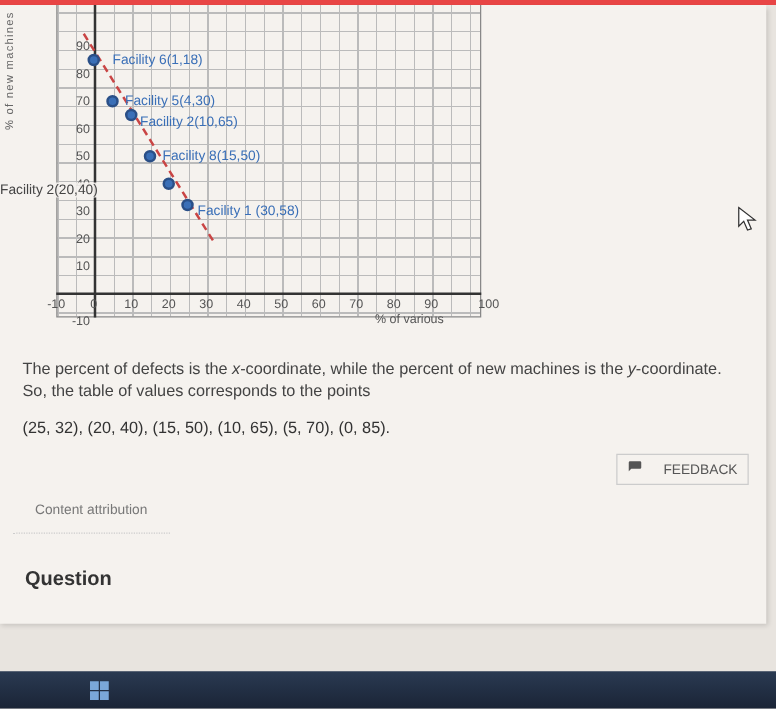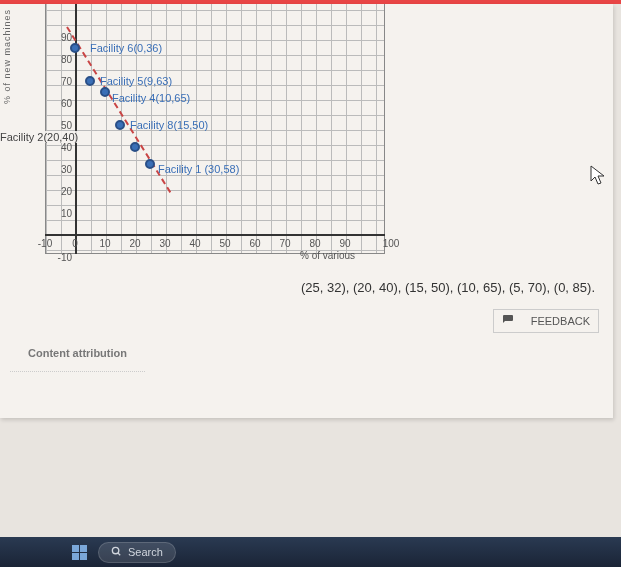--- a/index.html
+++ b/index.html
@@ -56,28 +56,28 @@
     white-space:nowrap; transform:translateY(-50%);
     background:rgba(245,242,238,0.9);
   }
   .dashed-line {
     position:absolute;
     border-top:2px dashed #c94545;
     transform-origin: left center;
   }
   .body-text { padding: 12px 18px 6px 18px; font-size:13px; color:#444; line-height:1.4;}
   .body-text .it { font-style: italic; }
-  .points-list { text-align:right; padding: 6px 18px 10px; font-size:13px; color:#333;}
+  .points-list { text-align:left; padding: 6px 18px 10px; font-size:13px; color:#333;}
   .feedback-row { text-align:right; padding: 4px 14px 10px; }
   .feedback-btn {
     display:inline-flex; align-items:center; gap:17px;
     font-size:11px; color:#555; border:1px solid #ccc;
     padding:4px 8px; background:#f5f2ee; cursor:pointer;justify-content:space-between;
   }
-  .attrib { font-size:11px; color:#777; padding:4px 18px 12px; border-bottom:1px dotted #ccc; display:inline-block; margin-left:10px; margin-bottom:10px;font-weight:bold;}
+  .attrib { font-size:11px; color:#777; padding:4px 18px 12px; border-bottom:1px dotted #ccc; display:inline-block; margin-left:10px; margin-bottom:10px;}
   .question-block { padding: 18px 20px 8px 20px; }
   .question-block h3 { font-size:16px; font-weight:600; color:#333; margin-bottom:8px;}
   .question-block p { font-size:12.5px; color:#888; line-height:1.5;}
   .taskbar {
     position:absolute; left:0; bottom:0; width:100%; height:30px;
     background: linear-gradient(#2a3a52,#1a2436);
     display:flex; align-items:center; gap:10px; padding:0 70px;
   }
   .tb-icon { width:18px; height:18px; display:flex; align-items:center; justify-content:center;}
   .search-pill {
@@ -131,63 +131,58 @@
 
     <div class="dashed-line" style="left:67px; top:22px; width:195px; transform:rotate(58deg);"></div>
 
     <div class="point" style="left:75px;  top:44px"></div>
     <div class="point" style="left:90px;  top:77px"></div>
     <div class="point" style="left:105px; top:88px"></div>
     <div class="point" style="left:120px; top:121px"></div>
     <div class="point" style="left:135px; top:143px"></div>
     <div class="point" style="left:150px; top:160px"></div>
 
-    <div class="point-label" style="left:90px;  top:44px">Facility 6(0,36)</div>
-    <div class="point-label" style="left:100px; top:77px">Facility 5(9,63)</div>
-    <div class="point-label" style="left:112px; top:94px">Facility 4(10,65)</div>
+    <div class="point-label" style="left:90px;  top:44px">Facility 6(1,18)</div>
+    <div class="point-label" style="left:100px; top:77px">Facility 5(4,30)</div>
+    <div class="point-label" style="left:112px; top:94px">Facility 2(10,65)</div>
     <div class="point-label" style="left:130px; top:121px">Facility 8(15,50)</div>
-    <div class="special-label" style="left:0px;  top:133px">Facility 2(20,40)</div>
+    <div class="special-label" style="left:0px;  top:148px">Facility 2(20,40)</div>
     <div class="point-label" style="left:158px; top:165px">Facility 1 (30,58)</div>
   </div>
 
+  <div class="body-text">
+    <span>The percent of defects is the </span><span class="it">x</span><span>-coordinate, while the percent of new machines is the </span><span class="it">y</span><span>-coordinate. So, the table of values corresponds to the points</span>
+  </div>
 
   <div class="points-list">(25, 32),  (20, 40),  (15, 50),  (10, 65),  (5, 70),  (0, 85).</div>
 
   <div class="feedback-row">
     <button class="feedback-btn">
       <span>
         <svg width="12" height="12" viewBox="0 0 24 24" fill="#555">
             <path d="M20 2H4a2 2 0 0 0-2 2v14l4-4h14a2 2 0 0 0 2-2V4a2 2 0 0 0-2-2z"></path>
           </svg>
       </span>
       <span>FEEDBACK</span>
     </button>
   </div>
 
   <span class="attrib">Content attribution</span>
 
   <div class="question-block">
+    <h3>Question</h3>
   </div>
 </div>
 
 <svg class="cursor-svg" width="18" height="22" viewBox="0 0 18 22">
   <path d="M1 1 L1 16 L5 12 L8 19 L11 18 L8 11 L14 11 Z" fill="#fff" stroke="#333" stroke-width="1"></path>
 </svg>
 
 <div class="taskbar">
   <div class="tb-icon">
     <div class="win-logo">
         <span></span>
         <span></span>
         <span></span>
         <span></span>
       </div>
   </div>
-  <div class="search-pill">
-    <span>
-      <svg width="11" height="11" viewBox="0 0 24 24" fill="none" stroke="#d0d5dd" stroke-width="3">
-          <circle cx="10" cy="10" r="7"></circle>
-          <line x1="20" y1="20" x2="15" y2="15"></line>
-        </svg>
-    </span>
-    <span>Search</span>
-  </div>
 </div>
 
 </body></html>

